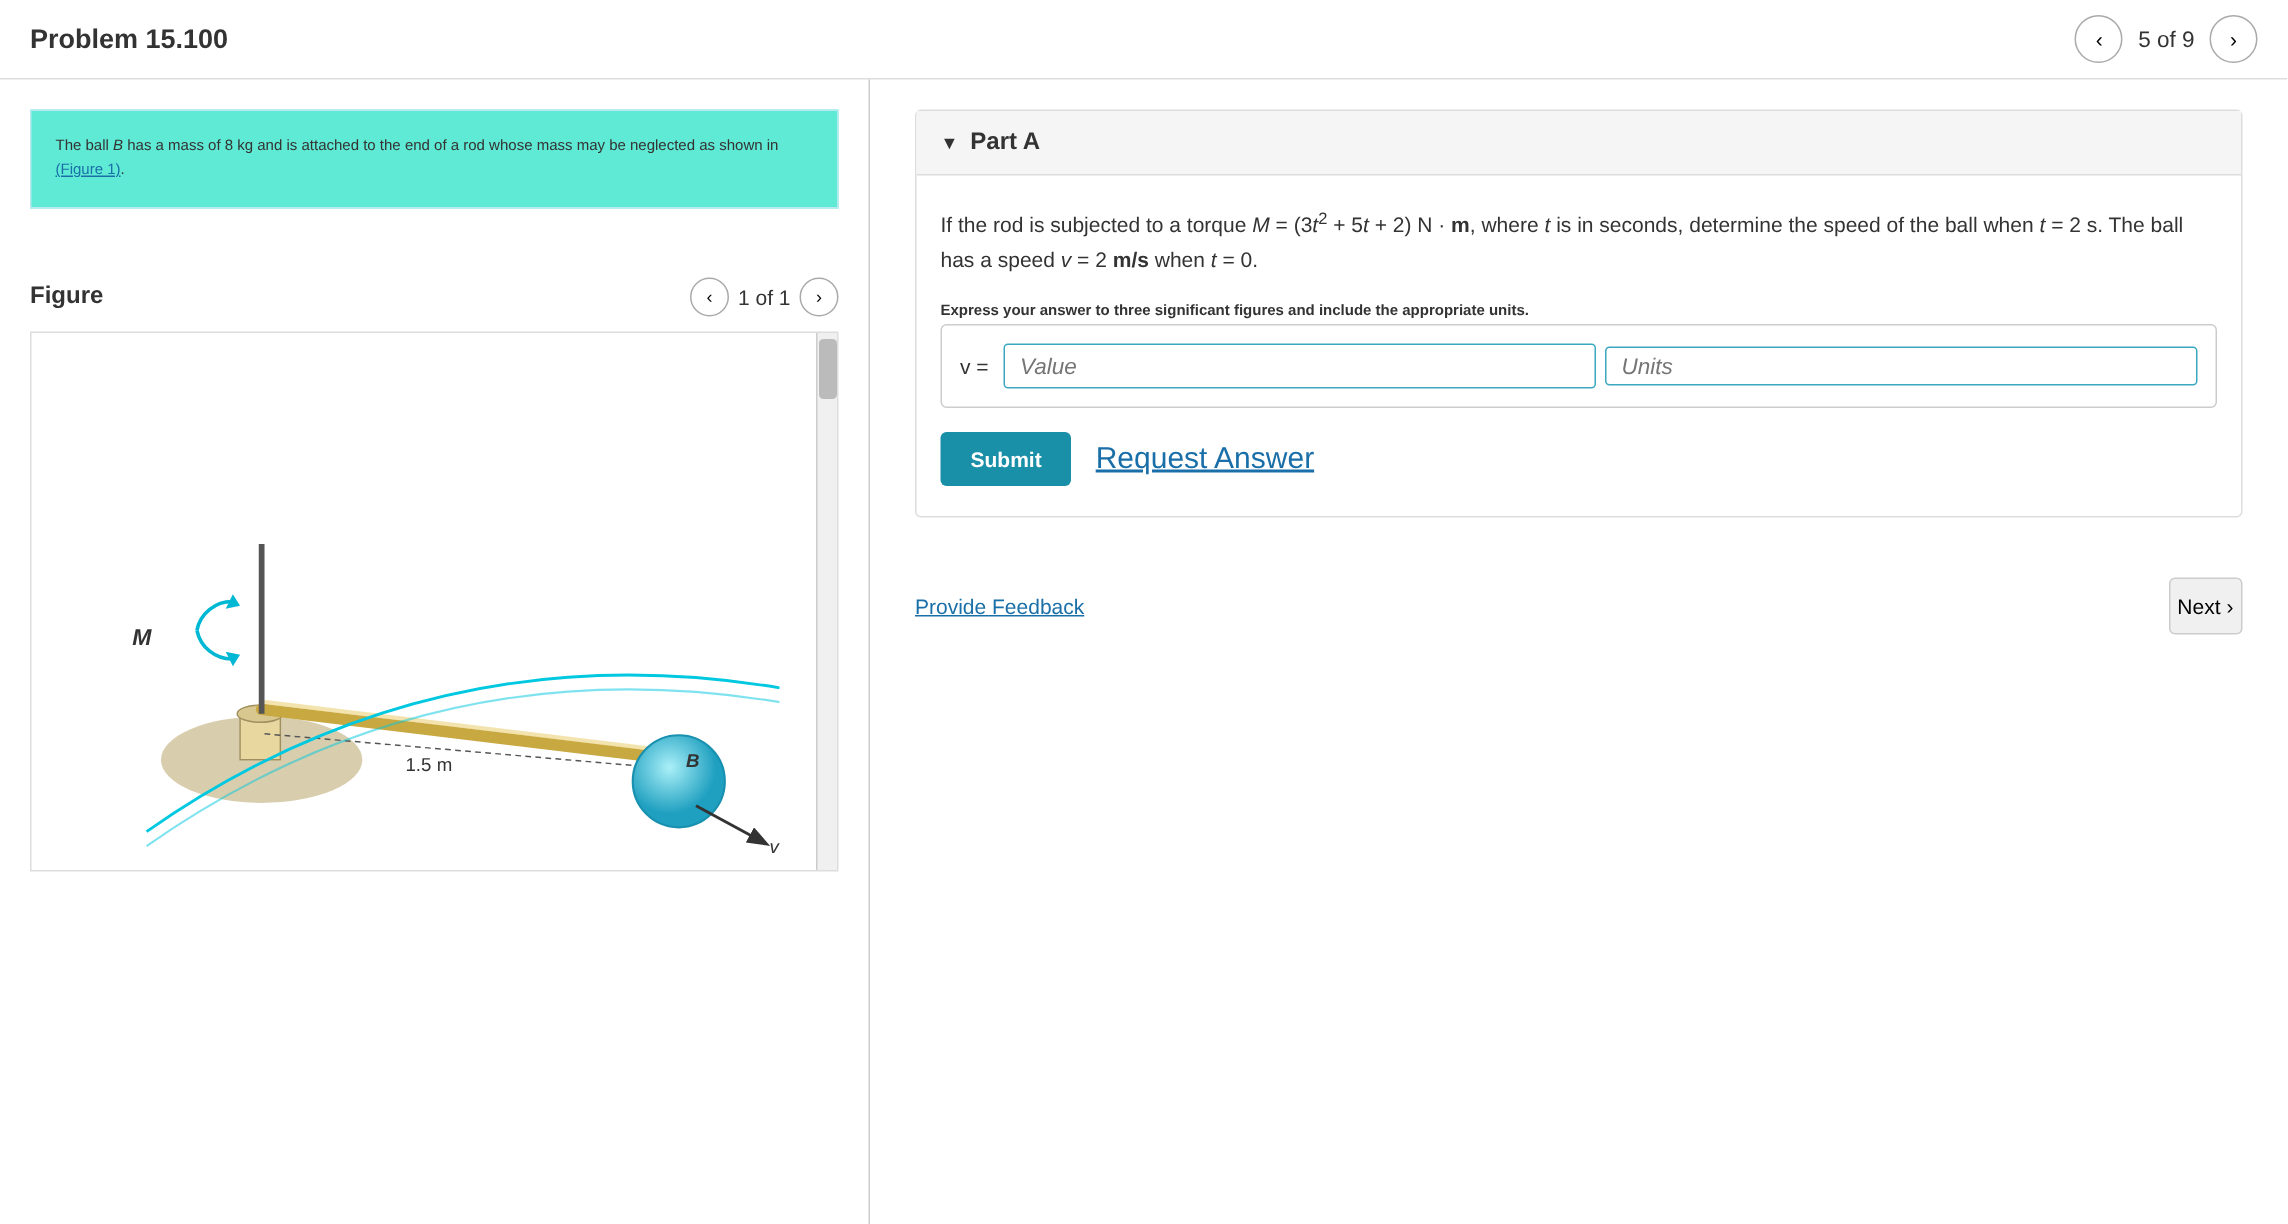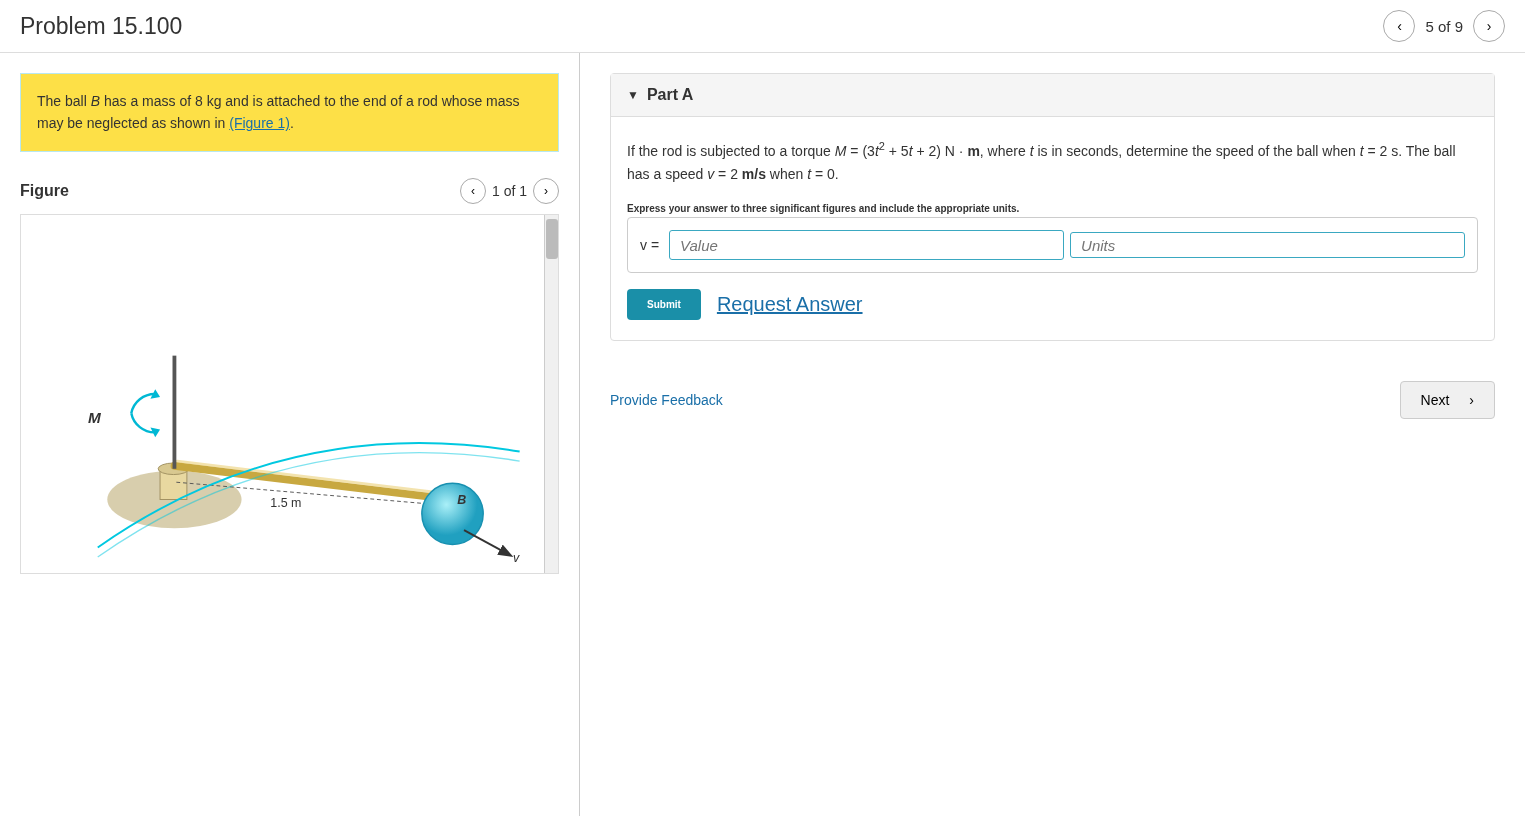--- a/index.html
+++ b/index.html
@@ -6,22 +6,22 @@
     body { font-family: Arial, sans-serif; font-size: 14px; background: #fff; color: #333; }
 
     .top-bar {
       display: flex;
       justify-content: space-between;
       align-items: center;
       padding: 10px 20px;
       border-bottom: 1px solid #ddd;
     }
     .problem-title {
-      font-size: 23px;
-      font-weight: normal;
+      font-size: 18px;
+      font-weight: bold;
     }
     .nav-controls {
       display: flex;
       align-items: center;
       gap: 10px;
     }
     .nav-btn {
       width: 32px; height: 32px;
       border: 1px solid #aaa;
       border-radius: 50%;
@@ -39,25 +39,25 @@
 
     
     .left-panel {
       width: 580px;
       border-right: 1px solid #ccc;
       padding: 20px;
       overflow-y: auto;
       position: relative;
     }
     .problem-description {
-      background: #fde047;
+      background: #5eead4;
       border: 1px solid #b8e8f0;
       padding: 16px;
-      margin-bottom: 26px;
-      font-size: 14px;
+      margin-bottom: 46px;
+      font-size: 10px;
       line-height: 1.6;
     }
     .figure-link {
       color: #1a6fa8;
       text-decoration: underline;
       cursor: pointer;
     }
     .figure-header {
       display: flex;
       align-items: center;
@@ -232,50 +232,51 @@
       gap: 16px;
       margin-top: 4px;
     }
     .submit-btn {
       background: #1a8fa8;
       color: #fff;
       border: none;
       padding: 10px 20px;
       border-radius: 4px;
       cursor: pointer;
-      font-size: 10px;
+      font-size: 14px;
       font-weight: bold;
     }
     .request-answer-link {
       color: #1a6fa8;
       text-decoration: underline;
       cursor: pointer;
       font-size: 20px;
     }
     .bottom-row {
       display: flex;
       justify-content: space-between;
       align-items: center;
       margin-top: 40px;
     }
     .feedback-link {
       color: #1a6fa8;
+      text-decoration: underline;
       cursor: pointer;
       font-size: 14px;
     }
     .next-btn {
       background: #f0f0f0;
       border: 1px solid #ccc;
-      padding: 10px 20px;
+      padding: 10px 5px;
       border-radius: 4px;
       cursor: pointer;
       font-size: 14px;
       display: flex;
       align-items: center;
-      gap: 20px;
+      gap: 4px;
     }
 
     
     .math { font-style: italic; }
     sup { font-size: 11px; }
   </style>
 </head>
 <body>
 
 <div class="top-bar">

